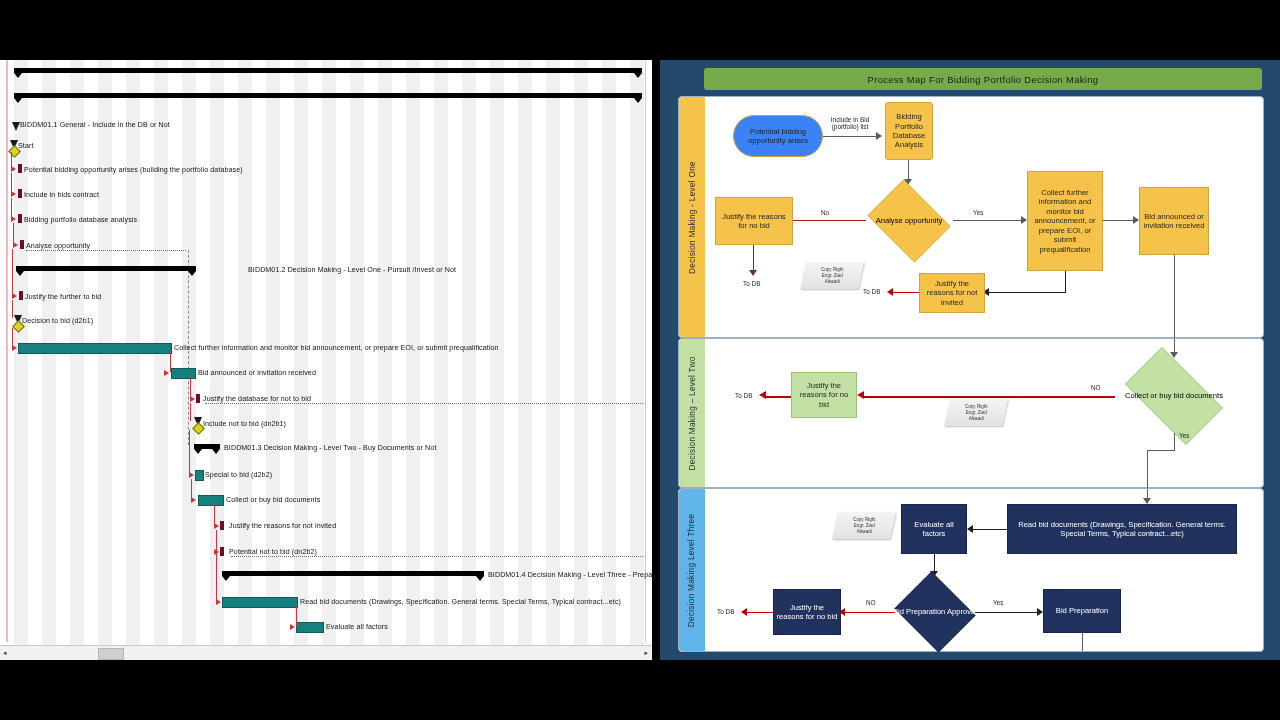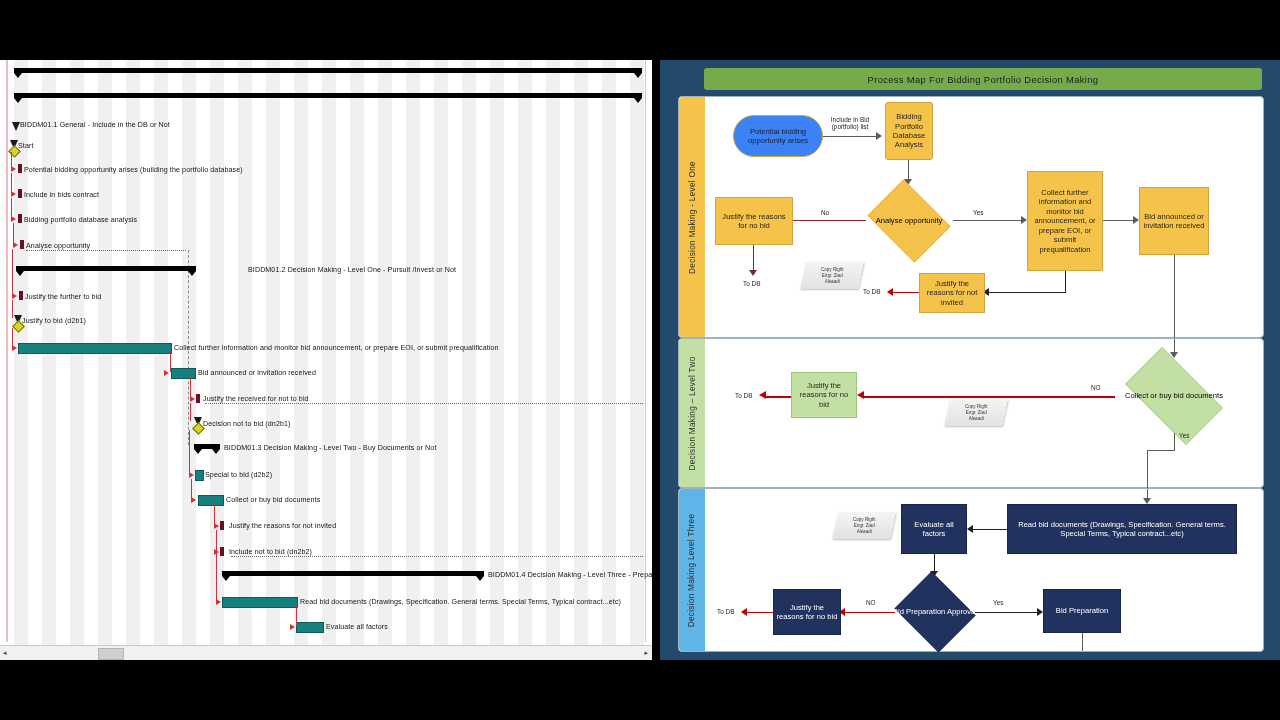--- a/index.html
+++ b/index.html
@@ -148,42 +148,42 @@
     <div class="sum" style="left:16px;top:206px;width:180px;"></div>
     <div class="g-label" style="left:200px;top:205px;margin-left:48px;">BIDDM01.2  Decision Making - Level One  - Pursuit /Invest or Not</div>
 
     <div class="lnk-a" style="left:12px;top:233px;"></div>
     <div class="ms" style="left:19px;top:231px;height:9px;width:4px;"></div>
     <div class="g-label" style="left:25px;top:232px;">Justify the further to bid</div>
     <div class="lnk-v" style="left:12px;top:189px;height:47px;"></div>
 
     <div class="pin" style="left:14px;top:255px;"></div>
     <div class="diamond" style="left:14px;top:262px;"></div>
-    <div class="g-label" style="left:22px;top:256px;">Justify to bid (d2b1)</div>
+    <div class="g-label" style="left:22px;top:256px;">Decision to bid (d2b1)</div>
     <div class="lnk-v" style="left:12px;top:240px;height:18px;"></div>
 
     <div class="lnk-a" style="left:12px;top:285px;"></div>
     <div class="task" style="left:18px;top:283px;width:152px;"></div>
     <div class="g-label" style="left:174px;top:283px;">Collect further information and monitor bid announcement, or prepare EOI, or submit  prequalification</div>
     <div class="lnk-v" style="left:12px;top:268px;height:20px;"></div>
 
     <div class="lnk-a" style="left:164px;top:310px;"></div>
     <div class="task" style="left:171px;top:308px;width:23px;"></div>
     <div class="g-label" style="left:198px;top:308px;">Bid announced or invitation received</div>
     <div class="lnk-v" style="left:170px;top:292px;height:20px;"></div>
 
     <div class="lnk-a" style="left:190px;top:336px;"></div>
     <div class="ms" style="left:196px;top:334px;height:9px;width:4px;"></div>
-    <div class="g-label" style="left:203px;top:334px;">Justify the received for not to bid</div>
+    <div class="g-label" style="left:203px;top:334px;">Justify the database for not to bid</div>
     <div class="lnk-v" style="left:190px;top:317px;height:21px;"></div>
     <div class="dotline" style="left:205px;top:343px;width:438px;"></div>
 
     <div class="pin" style="left:194px;top:357px;"></div>
     <div class="diamond" style="left:194px;top:364px;"></div>
-    <div class="g-label" style="left:203px;top:359px;">Decision not to bid (dn2b1)</div>
+    <div class="g-label" style="left:203px;top:359px;">Include not to bid (dn2b1)</div>
     <div class="lnk-v" style="left:190px;top:343px;height:18px;"></div>
 
     <div class="sum" style="left:194px;top:384px;width:26px;"></div>
     <div class="g-label" style="left:224px;top:383px;">BIDDM01.3  Decision Making - Level Two - Buy Documents or Not</div>
 
     <div class="lnk-a" style="left:189px;top:412px;"></div>
     <div class="ms-t" style="left:195px;top:410px;"></div>
     <div class="g-label" style="left:205px;top:410px;">Special to bid (d2b2)</div>
     <div class="lnk-v" style="left:189px;top:370px;height:45px;"></div>
 
@@ -192,21 +192,21 @@
     <div class="g-label" style="left:226px;top:435px;">Collect or buy bid documents</div>
     <div class="lnk-v" style="left:191px;top:419px;height:20px;"></div>
 
     <div class="lnk-a" style="left:214px;top:463px;"></div>
     <div class="ms" style="left:220px;top:461px;height:9px;width:4px;"></div>
     <div class="g-label" style="left:229px;top:461px;">Justify the reasons for not invited</div>
     <div class="lnk-v" style="left:214px;top:444px;height:21px;"></div>
 
     <div class="lnk-a" style="left:214px;top:489px;"></div>
     <div class="ms" style="left:220px;top:487px;height:9px;width:4px;"></div>
-    <div class="g-label" style="left:229px;top:487px;">Include not to bid (dn2b2)</div>
+    <div class="g-label" style="left:229px;top:487px;">Potential not to bid (dn2b2)</div>
     <div class="dotline" style="left:231px;top:496px;width:412px;"></div>
 
     <div class="sum" style="left:222px;top:511px;width:262px;"></div>
     <div class="g-label" style="left:488px;top:510px;">BIDDM01.4  Decision Making - Level Three - Prepare or N</div>
 
     <div class="lnk-a" style="left:216px;top:539px;"></div>
     <div class="task" style="left:222px;top:537px;width:74px;"></div>
     <div class="g-label" style="left:300px;top:537px;">Read bid documents (Drawings, Specification. General terms. Special Terms, Typical contract...etc)</div>
     <div class="lnk-v" style="left:216px;top:470px;height:71px;"></div>
 

